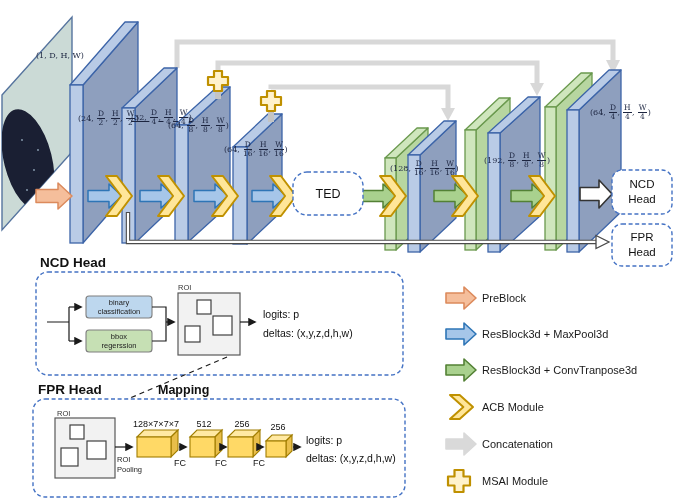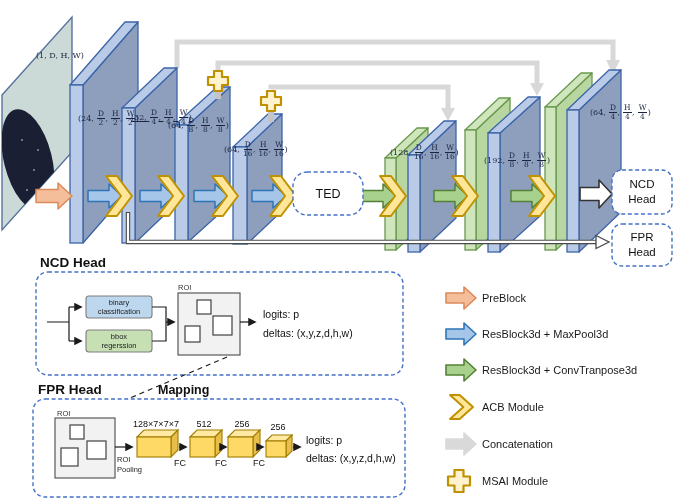--- a/index.html
+++ b/index.html
@@ -267,21 +267,21 @@
       <div class="dim-label" style="left: 224px; top: 141px;">(64, <span class="frac">
           <span class="n">D</span>
           <span class="d">16</span>
         </span>, <span class="frac">
           <span class="n">H</span>
           <span class="d">16</span>
         </span>, <span class="frac">
           <span class="n">W</span>
           <span class="d">16</span>
         </span>)</div>
-      <div class="dim-label" style="left: 390px; top: 144px;">(128, <span class="frac">
+      <div class="dim-label" style="left: 390px; top: 160px;">(128, <span class="frac">
           <span class="n">D</span>
           <span class="d">16</span>
         </span>, <span class="frac">
           <span class="n">H</span>
           <span class="d">16</span>
         </span>, <span class="frac">
           <span class="n">W</span>
           <span class="d">16</span>
         </span>)</div>
       <div class="dim-label" style="left: 484px; top: 116px; margin-top: 36px;">(192, <span class="frac">

